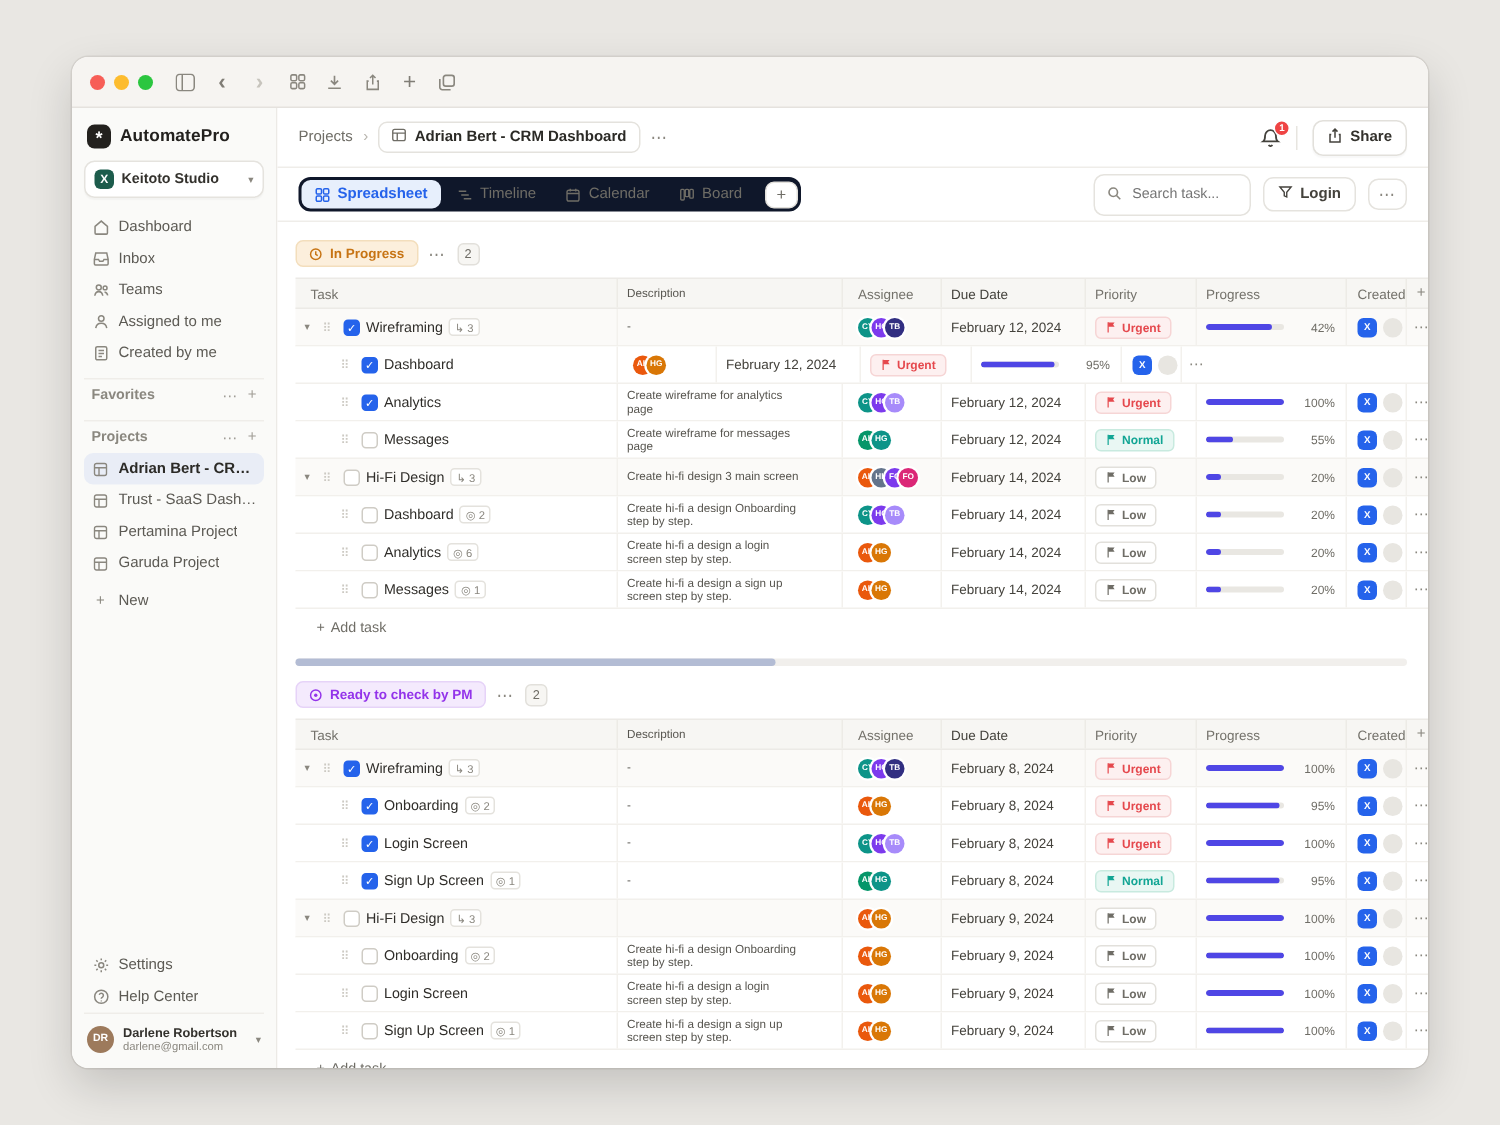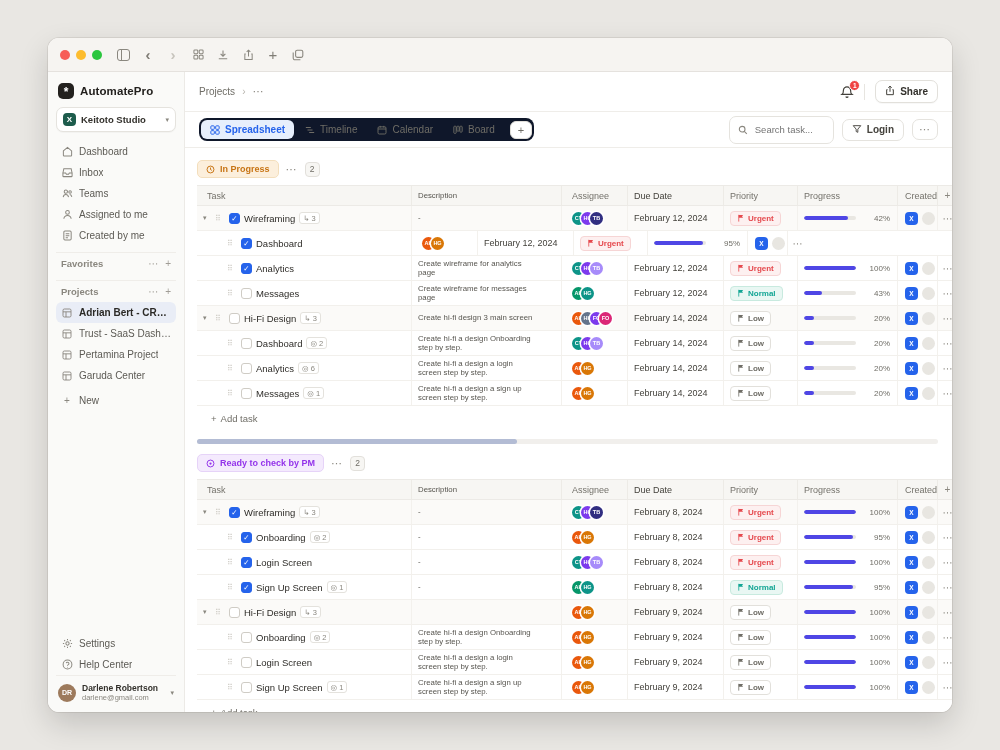--- a/index.html
+++ b/index.html
@@ -290,21 +290,21 @@
             </span>
             <span class="nav-label">Pertamina Project</span>
           </div>
           <div class="nav-item">
             <span class="nav-ic">
               <svg width="10" height="10" viewBox="0 0 12 12" fill="none" stroke="currentColor" stroke-width="1.1">
                 <rect x="1.2" y="1.2" width="9.6" height="9.6" rx="1.6"></rect>
                 <path d="M1.2 4.6h9.6M4.8 4.6v6.2"></path>
               </svg>
             </span>
-            <span class="nav-label">Garuda Center</span>
+            <span class="nav-label">Garuda Project</span>
           </div>
         </div>
       <div class="nav-item" style="margin-top:4px;">
         <span class="nav-ic">+</span>
         <span class="nav-label">New</span>
       </div>
       <div class="spacer"></div>
       <div>
           <div class="nav-item">
             <span class="nav-ic">
@@ -334,20 +334,29 @@
         </span>
         <span class="chevd">▾</span>
       </div>
     </aside>
 
     <div class="main">
       <header class="main-header">
         <div class="crumbs">
           <span class="crumb-root">Projects</span>
           <span class="crumb-sep">›</span>
+          <span class="crumb-chip">
+            <span>
+              <svg width="10" height="10" viewBox="0 0 12 12" fill="none" stroke="#6f6d66" stroke-width="1.1">
+                  <rect x="1" y="1.5" width="10" height="9" rx="1.5"></rect>
+                  <path d="M1 4.5h10M4.6 4.5v6"></path>
+                </svg>
+            </span>
+            <span>Adrian Bert - CRM Dashboard</span>
+          </span>
           <span class="dots-h">⋯</span>
         </div>
         <div class="header-right">
           <span class="bell-wrap">
             <svg width="14" height="14" viewBox="0 0 14 14" fill="none" stroke="#44423c" stroke-width="1.2">
                 <path d="M7 1.8a3.6 3.6 0 0 0-3.6 3.6c0 3-1.3 3.9-1.3 3.9h9.8s-1.3-.9-1.3-3.9A3.6 3.6 0 0 0 7 1.8z"></path>
                 <path d="M5.8 11.6a1.3 1.3 0 0 0 2.4 0"></path>
               </svg>
             <span class="bell-badge">1</span>
           </span>
@@ -600,21 +609,21 @@
                           <path d="M2.2 1.3h5.4L6.3 3l1.3 1.7H2.2z" fill="currentColor"></path>
                         </svg>
                       </span>
                       <span>Normal</span>
                     </span>
                   </div>
                   <div class="cell c-progress">
                     <span class="pbar">
                       <span class="pfill" style="width:34%"></span>
                     </span>
-                    <span class="ppct">43%</span>
+                    <span class="ppct">55%</span>
                   </div>
                   <div class="cell c-created">
                     <span class="created-chip" style="background:#2563EB">X</span>
                     <span class="created-cut"></span>
                   </div>
                   <div class="cell c-menu">⋯</div>
                 </div>
                 <div class="sheet-row group-row">
                   <div class="cell c-task">
                     <span class="caret">▾</span>

